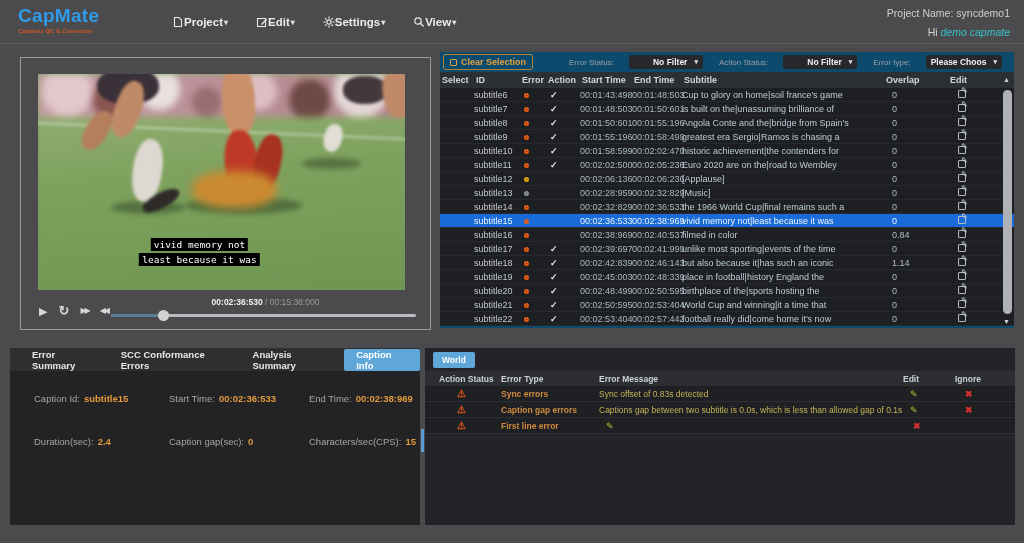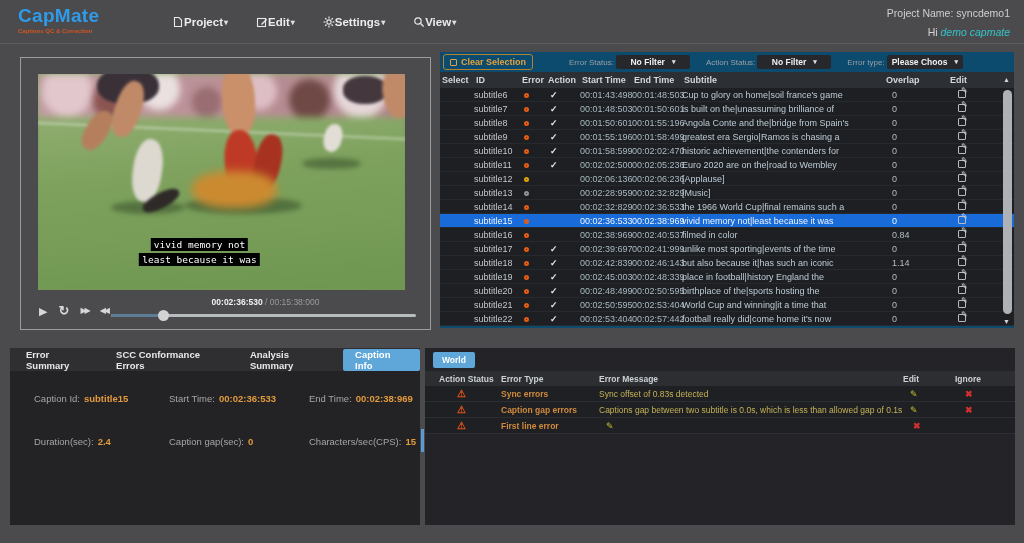--- a/index.html
+++ b/index.html
@@ -65,23 +65,23 @@
 
   
   .table-panel { position:absolute; left:440px; top:52px; width:574px; height:276px; background:#0c4a6e; }
   .tctrl { height:20px; display:flex; align-items:center; }
   .clear-btn { margin-left:3px; display:flex; align-items:center; gap:4px; background:transparent;
                border:1px solid #b5812c; border-radius:3px; color:#e2a23e; font-size:9px;
                font-weight:bold; padding:2px 6px; cursor:pointer;
                font-family:"Liberation Sans", sans-serif; }
   .clear-box { width:7px; height:7px; border:1px solid #e2a23e; border-radius:1px; }
   .filters { display:flex; align-items:center; gap:16px; margin-left:36px; }
-  .filter { display:flex; align-items:center; gap:2px; }
+  .filter { display:flex; align-items:center; gap:15px; }
   .filter-label { font-size:8px; color:#9aa0a6; }
-  .fselect { display:flex; align-items:center; justify-content:center; gap:6px;
+  .fselect { display:flex; align-items:center; justify-content:flex-end; gap:6px;
              background:#26282c; color:#f0f0f0; font-size:8.5px; font-weight:bold;
              padding:2px 5px; min-width:74px; border-radius:2px; cursor:pointer; }
   .fselect.small { min-width:58px; }
   .fselect .caret { font-size:7px; }
   .thead, .trow { display:grid; grid-template-columns:34px 46px 26px 34px 52px 50px 1fr 64px 52px;
                   align-items:center; padding-right:14px; }
   .thead { height:16px; background:#2c2f33; color:#d3d7db; font-size:9px; font-weight:bold; }
   .thead div { padding-left:2px; }
   .trow { height:14px; background:#1d1f22; border-bottom:1px solid #26292d; font-size:9px; cursor:pointer; }
   .trow.sel { background:#186bd9; }
@@ -101,21 +101,21 @@
              border:1px solid #b9bdc1; border-radius:1px; margin-left:10px; cursor:pointer; }
   .edit-ic::after { content:"\270E"; position:absolute; top:-5px; left:2px; font-size:8px; color:#c6cacd; }
   .sb-up, .sb-down { position:absolute; right:2px; width:11px; text-align:center; font-size:7px;
                      color:#cfd3d7; cursor:pointer; }
   .sb-up { top:24px; } .sb-down { bottom:3px; }
   .sb-thumb { position:absolute; right:2px; top:38px; width:9px; height:224px;
               background:#aeb2b6; border-radius:5px; cursor:pointer; }
 
   
   .info-panel { position:absolute; left:10px; top:348px; width:410px; height:177px; background:#232326; }
-  .tabbar { height:23px; background:#2f2f32; display:flex; align-items:flex-end; padding-left:4px; }
+  .tabbar { height:23px; background:#2f2f32; display:flex; align-items:flex-end; padding-left:10px; }
   .tab { display:flex; align-items:center; padding:0 12px; font-size:9.5px; font-weight:bold;
          color:#e8e8e8; cursor:pointer; }
   .tab.active { background:#5ea7d8; color:#fff; border-radius:2px; }
   .fields { display:grid; grid-template-columns:135px 140px 1fr; row-gap:32px;
             padding:22px 0 0 24px; }
   .field { font-size:9.5px; color:#a6a6a6; white-space:nowrap; }
   .field b { color:#e29a3d; font-weight:bold; margin-left:4px; }
 
   
   .errors-panel { position:absolute; left:425px; top:348px; width:590px; height:177px; background:#242428; }

